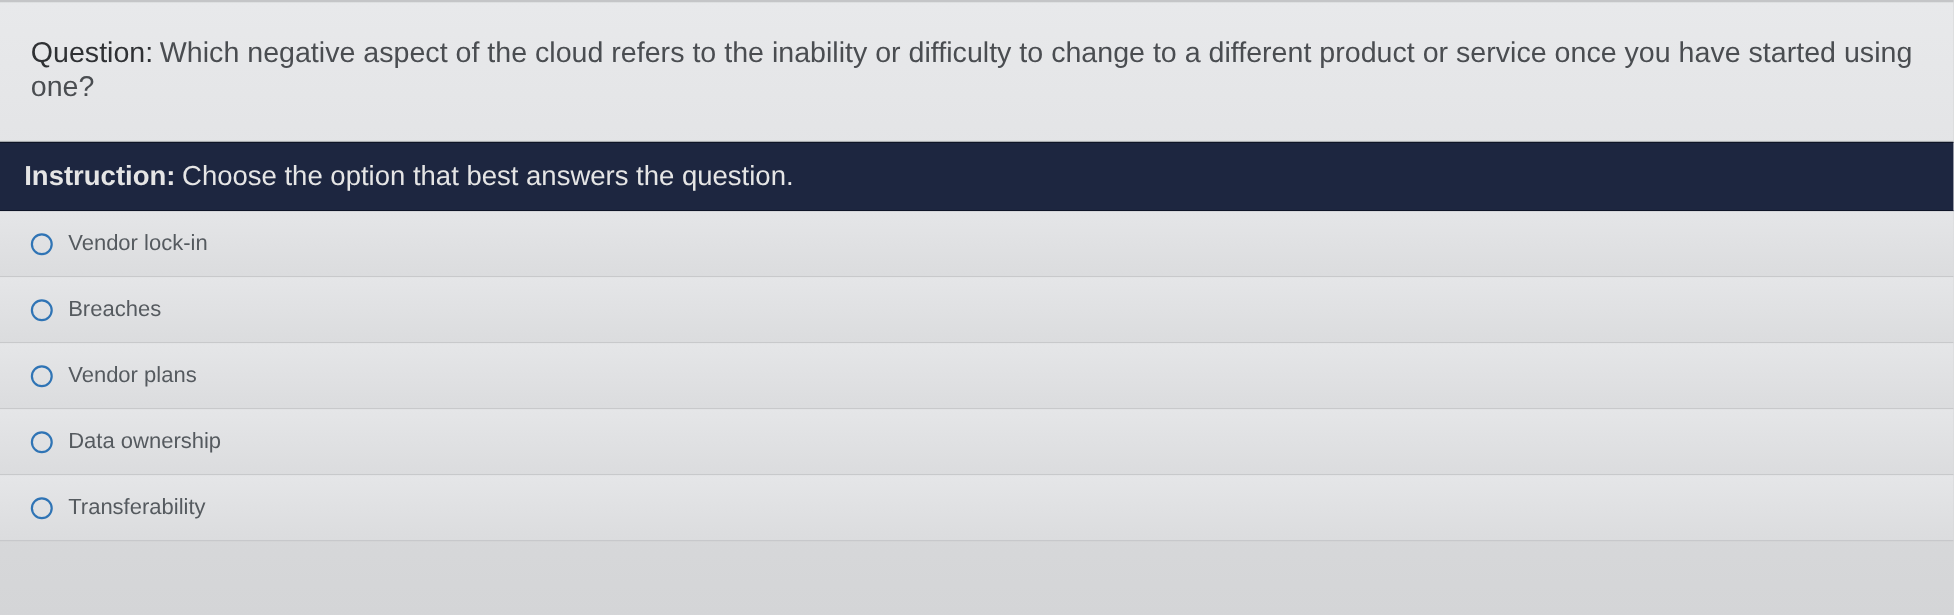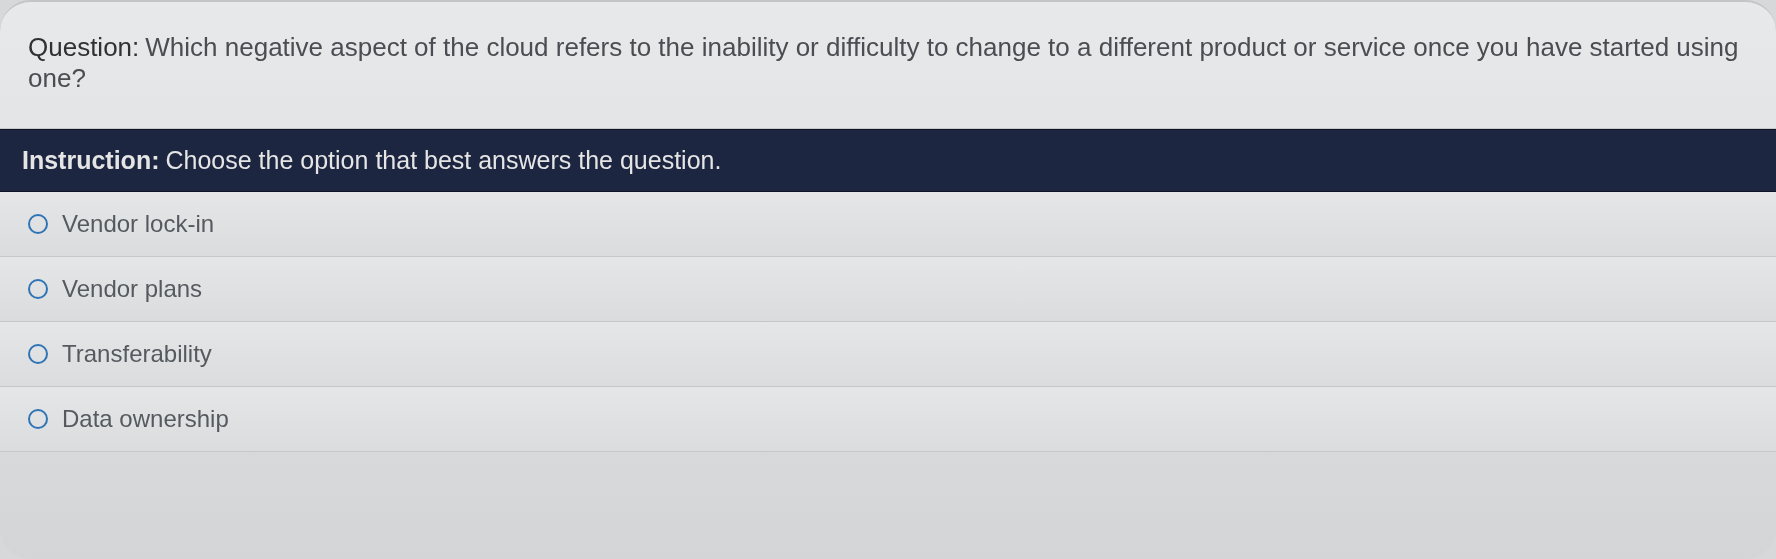--- a/index.html
+++ b/index.html
@@ -8,21 +8,20 @@
     height: 559px;
     font-family: "Helvetica Neue", Arial, sans-serif;
     background: #d7d8da;
     color: #3f4246;
   }
   .page {
     width: 100%;
     height: 100%;
     background: linear-gradient(#e8e9eb, #d4d5d7);
     border-top: 2px solid #c4c5c7;
-    border-radius: 31px;
   }
   .question-block {
     padding: 30px 28px 34px 28px;
     font-size: 26px;
     border-bottom: 1px solid #c6c7c9;
   }
   .question-label {
     font-weight: 500;
     color: #2f3134;
     margin-right: 6px;
@@ -45,21 +44,21 @@
   }
   .instruction-text {
     font-weight: 500;
   }
   .options { }
   .option {
     display: flex;
     align-items: center;
     gap: 14px;
     padding: 18px 28px;
-    font-size: 24px;
+    font-size: 20px;
     color: #555a5f;
     border-bottom: 1px solid #c6c7c9;
     background: linear-gradient(#e5e6e8, #dbdcde);
     cursor: pointer;
   }
   .radio {
     width: 20px;
     height: 20px;
     flex: 0 0 20px;
     border: 2px solid #2f74b5;
@@ -81,31 +80,35 @@
     <span class="instruction-label">Instruction:</span><span class="instruction-text">Choose the option that best answers the question.</span>
   </div>
 
   <div class="options">
 
     <div class="option">
       <span class="radio"></span>
       <span class="option-label">Vendor lock-in</span>
     </div>
 
+    <div class="option">
+      <span class="radio"></span>
+      <span class="option-label">Breaches</span>
+    </div>
 
     <div class="option">
       <span class="radio"></span>
       <span class="option-label">Vendor plans</span>
     </div>
 
     <div class="option">
       <span class="radio"></span>
-      <span class="option-label">Transferability</span>
+      <span class="option-label">Data ownership</span>
     </div>
 
     <div class="option">
       <span class="radio"></span>
-      <span class="option-label">Data ownership</span>
+      <span class="option-label">Transferability</span>
     </div>
 
   </div>
 
 </div>
 
 </body></html>

